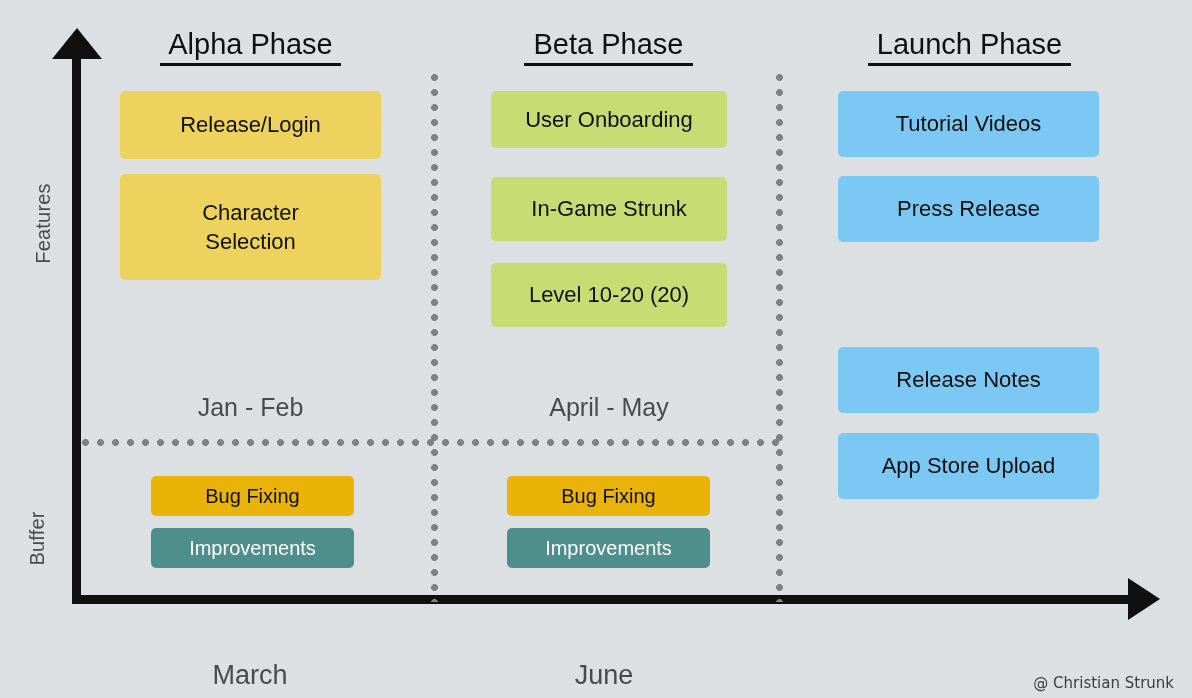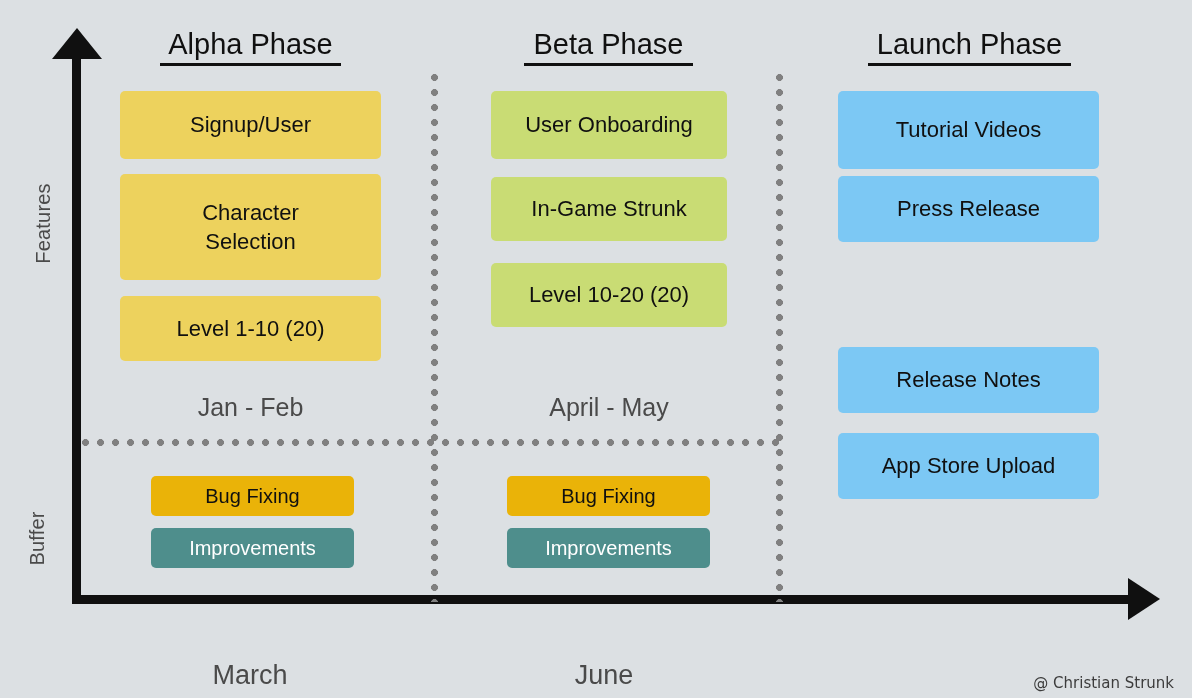--- a/index.html
+++ b/index.html
@@ -91,25 +91,25 @@
   }
   .card.alpha { background:#edd25d; }
   .card.beta  { background:#c9dc74; }
   .card.launch{ background:#7cc8f4; }
 
   
   #card-a0{ left:120px; top:91px;  width:261px; height:68px; }
   #card-a1{ left:120px; top:174px; width:261px; height:106px; }
   #card-a2{ left:120px; top:296px; width:261px; height:65px; }
   
-  #card-b0{ left:491px; top:91px;  width:236px; height:68px; }
+  #card-b0{ left:491px; top:91px;  width:236px; height:57px; }
   #card-b1{ left:491px; top:177px; width:236px; height:64px; }
   #card-b2{ left:491px; top:263px; width:236px; height:64px; }
   
-  #card-c0{ left:838px; top:91px;  width:261px; height:78px; }
+  #card-c0{ left:838px; top:91px;  width:261px; height:66px; }
   #card-c1{ left:838px; top:176px; width:261px; height:66px; }
   #card-c2{ left:838px; top:262px; width:261px; height:66px; }
   #card-c3{ left:838px; top:347px; width:261px; height:66px; }
   #card-c4{ left:838px; top:433px; width:261px; height:66px; }
 
   
   .period{
     position:absolute;
     font-size:25px;
     color:#4a4a4a;
@@ -172,23 +172,22 @@
   <div class="ylabel" id="ylabel-buffer">Buffer</div>
 
   <div class="dot-v" id="dot-v-1"></div>
   <div class="dot-v" id="dot-v-2"></div>
   <div class="dot-h"></div>
 
   <div class="phase-title" id="phase-title-0">Alpha Phase</div>
   <div class="phase-title" id="phase-title-1">Beta Phase</div>
   <div class="phase-title" id="phase-title-2">Launch Phase</div>
 
-  <div class="card alpha" id="card-a0">Signup/User</div>
+  <div class="card alpha" id="card-a0">Release/Login</div>
   <div class="card alpha" id="card-a1">Character<br>Selection</div>
-  <div class="card alpha" id="card-a2">Level 1-10 (20)</div>
 
   <div class="card beta" id="card-b0">User Onboarding</div>
   <div class="card beta" id="card-b1">In-Game Strunk</div>
   <div class="card beta" id="card-b2">Level 10-20 (20)</div>
 
   <div class="card launch" id="card-c0">Tutorial Videos</div>
   <div class="card launch" id="card-c1">Press Release</div>
   <div class="card launch" id="card-c3">Release Notes</div>
   <div class="card launch" id="card-c4">App Store Upload</div>
 

